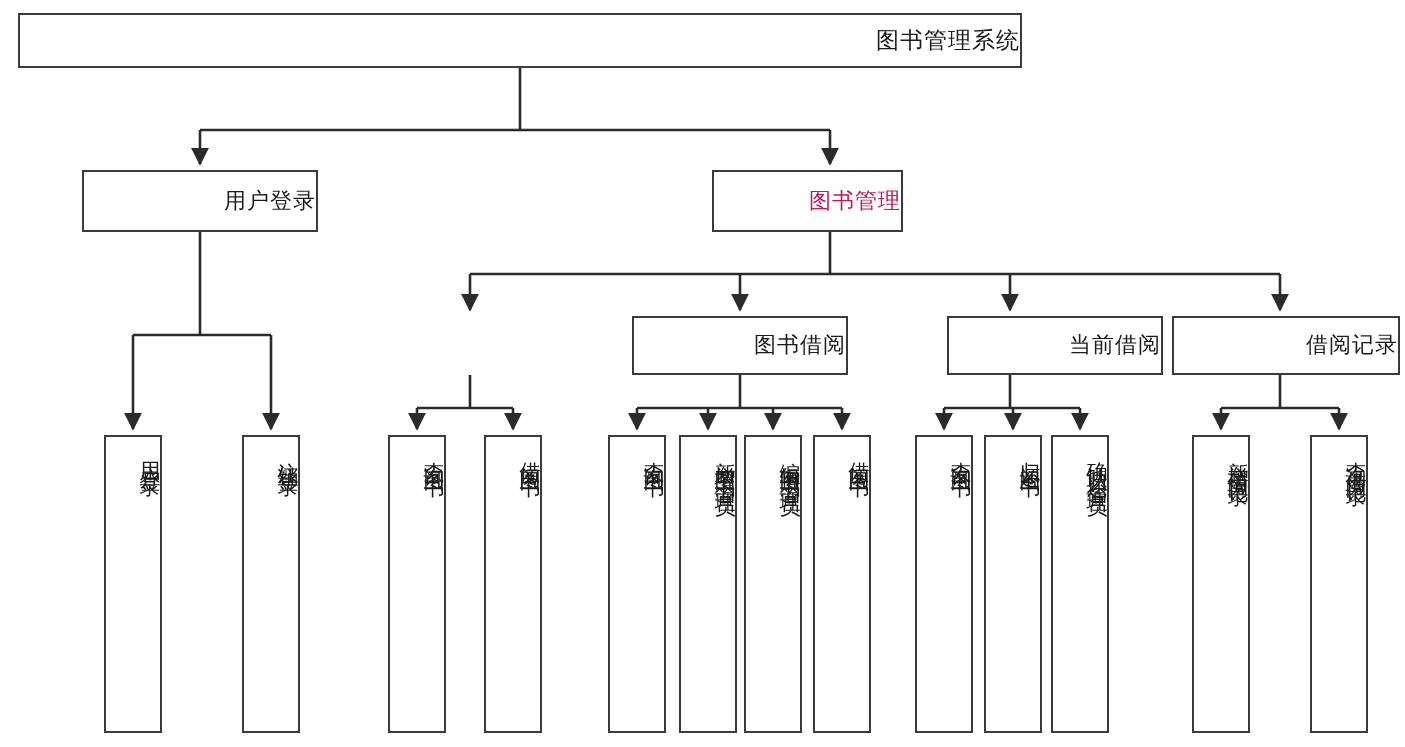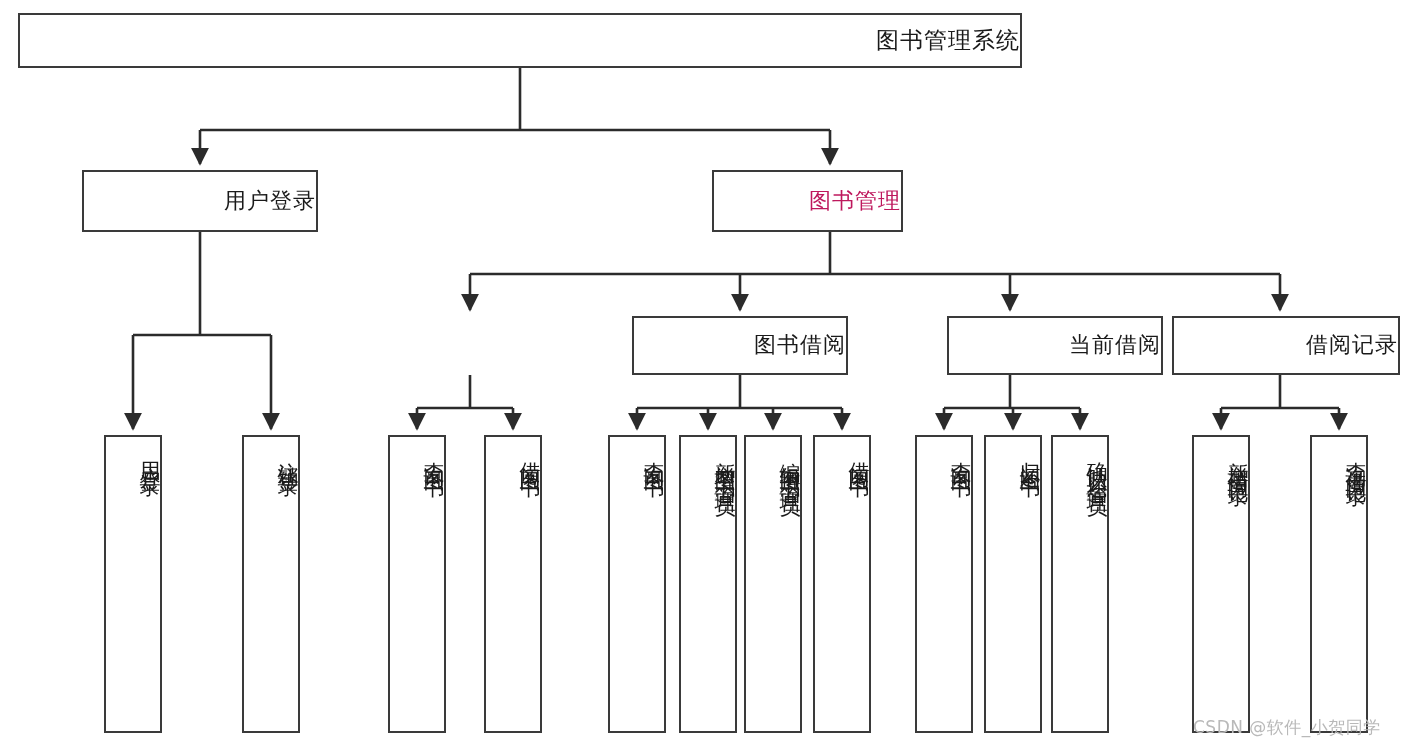--- a/index.html
+++ b/index.html
@@ -177,15 +177,14 @@
   <div class="node leaf" style="left: 1051px; top: 435px; width: 58px; height: 298px; border-color: rgb(58, 58, 58); background: rgb(255, 255, 255); color: rgb(26, 26, 26);">
     <span class="vtext">确认归还（管理员）</span>
   </div>
   <div class="node leaf" style="left: 1192px; top: 435px; width: 58px; height: 298px; border-color: rgb(58, 58, 58); background: rgb(255, 255, 255); color: rgb(26, 26, 26);">
     <span class="vtext">新增借阅记录</span>
   </div>
   <div class="node leaf" style="left: 1310px; top: 435px; width: 58px; height: 298px; border-color: rgb(58, 58, 58); background: rgb(255, 255, 255); color: rgb(26, 26, 26);">
     <span class="vtext">查询借阅记录</span>
   </div>
 
-  <div class="watermark" style="left: 1193px; top: 716px; color: rgb(185, 185, 185);">CSDN @软件_小贺同学</div>
 
 </div>
 
 </body></html>

